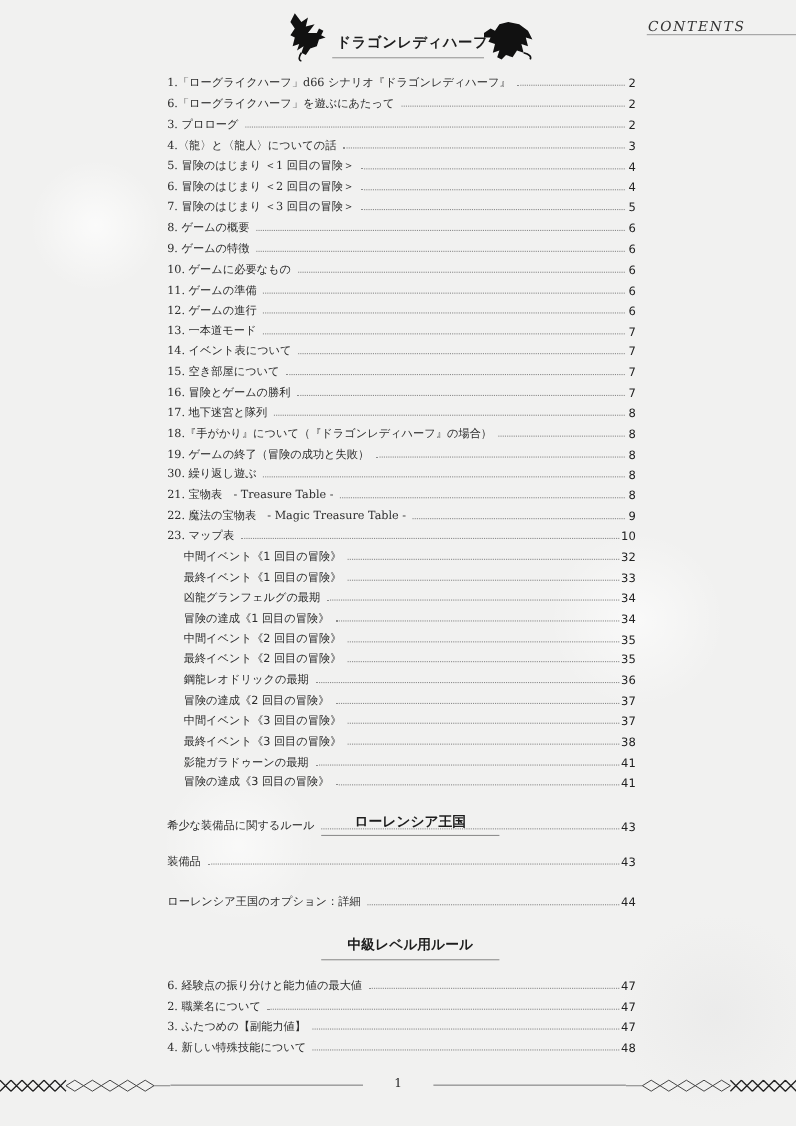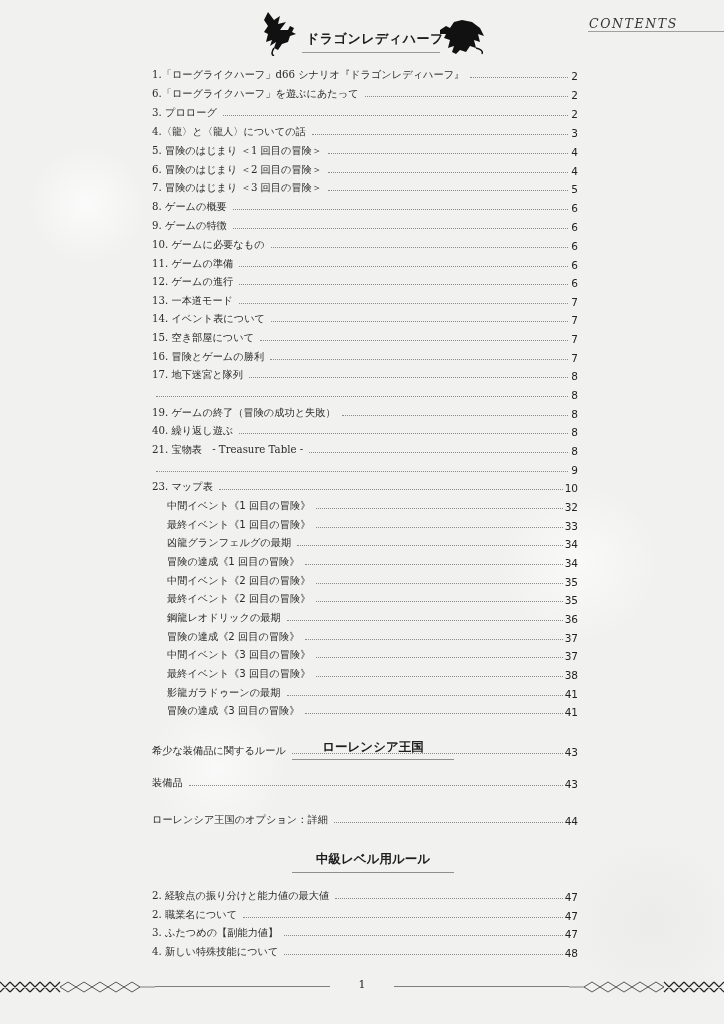--- a/index.html
+++ b/index.html
@@ -158,39 +158,41 @@
       <span class="toc-label">16. 冒険とゲームの勝利</span>
       <span class="toc-dots"></span>
       <span class="toc-page">7</span>
     </div>
   <div class="toc-row" style="top:364px">
       <span class="toc-label">17. 地下迷宮と隊列</span>
       <span class="toc-dots"></span>
       <span class="toc-page">8</span>
     </div>
   <div class="toc-row" style="top:383px">
+      <span class="toc-label">18.『手がかり』について（『ドラゴンレディハーフ』の場合）</span>
       <span class="toc-dots"></span>
       <span class="toc-page">8</span>
     </div>
   <div class="toc-row" style="top:402px">
       <span class="toc-label">19. ゲームの終了（冒険の成功と失敗）</span>
       <span class="toc-dots"></span>
       <span class="toc-page">8</span>
     </div>
   <div class="toc-row" style="top:420px">
-      <span class="toc-label">40. 繰り返し遊ぶ</span>
+      <span class="toc-label">30. 繰り返し遊ぶ</span>
       <span class="toc-dots"></span>
       <span class="toc-page">8</span>
     </div>
   <div class="toc-row" style="top:439px">
       <span class="toc-label">21. 宝物表　- Treasure Table -</span>
       <span class="toc-dots"></span>
       <span class="toc-page">8</span>
     </div>
   <div class="toc-row" style="top:458px">
+      <span class="toc-label">22. 魔法の宝物表　- Magic Treasure Table -</span>
       <span class="toc-dots"></span>
       <span class="toc-page">9</span>
     </div>
   <div class="toc-row" style="top:476px">
       <span class="toc-label">23. マップ表</span>
       <span class="toc-dots"></span>
       <span class="toc-page">10</span>
     </div>
 
   <div class="toc-row sub" style="top:495px">
@@ -268,21 +270,21 @@
     </div>
   <div class="toc-row" style="top:809px">
       <span class="toc-label">ローレンシア王国のオプション：詳細</span>
       <span class="toc-dots"></span>
       <span class="toc-page">44</span>
     </div>
 
   <div class="section-heading" style="top:851px">中級レベル用ルール</div>
   <div class="section-rule" style="top:872px"></div>
   <div class="toc-row" style="top:885px">
-      <span class="toc-label">2. 経験点の振り分けと能力値の最大値</span>
+      <span class="toc-label">6. 経験点の振り分けと能力値の最大値</span>
       <span class="toc-dots"></span>
       <span class="toc-page">47</span>
     </div>
   <div class="toc-row" style="top:904px">
       <span class="toc-label">2. 職業名について</span>
       <span class="toc-dots"></span>
       <span class="toc-page">47</span>
     </div>
   <div class="toc-row" style="top:922px">
       <span class="toc-label">3. ふたつめの【副能力値】</span>

